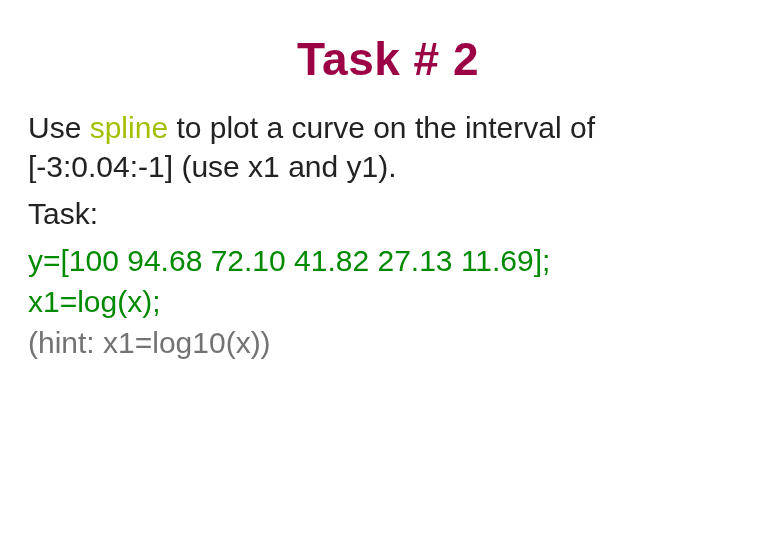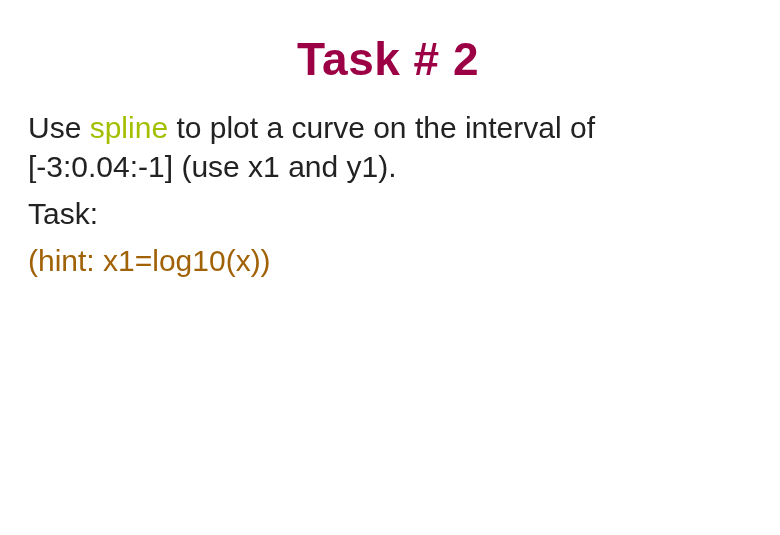--- a/index.html
+++ b/index.html
@@ -40,21 +40,21 @@
     color: #a4bf00;
     font-weight: normal;
   }
   .block-code {
     color: #008a00;
   }
   .block-code div {
     margin: 2px 0;
   }
   .hint {
-    color: #a16207;
+    color: #737373;
   }
   .known-label {
     margin-top: 28px;
   }
 </style>
 </head>
 <body>
 
 <div class="slide">
 
@@ -62,18 +62,20 @@
 
   <div class="body">
 
     <p class="instruction">
       <span>Use </span><span class="keyword">spline</span><span> to plot a curve on the interval of [-3:0.04:-1] (use x1 and y1).</span>
     </p>
 
     <p class="known-label">Task:</p>
 
     <div class="block-code">
+      <div>y=[100  94.68  72.10  41.82  27.13  11.69];</div>
+      <div>x1=log(x);</div>
     </div>
 
     <div class="hint">(hint: x1=log10(x))</div>
   </div>
 
 </div>
 
 </body></html>

